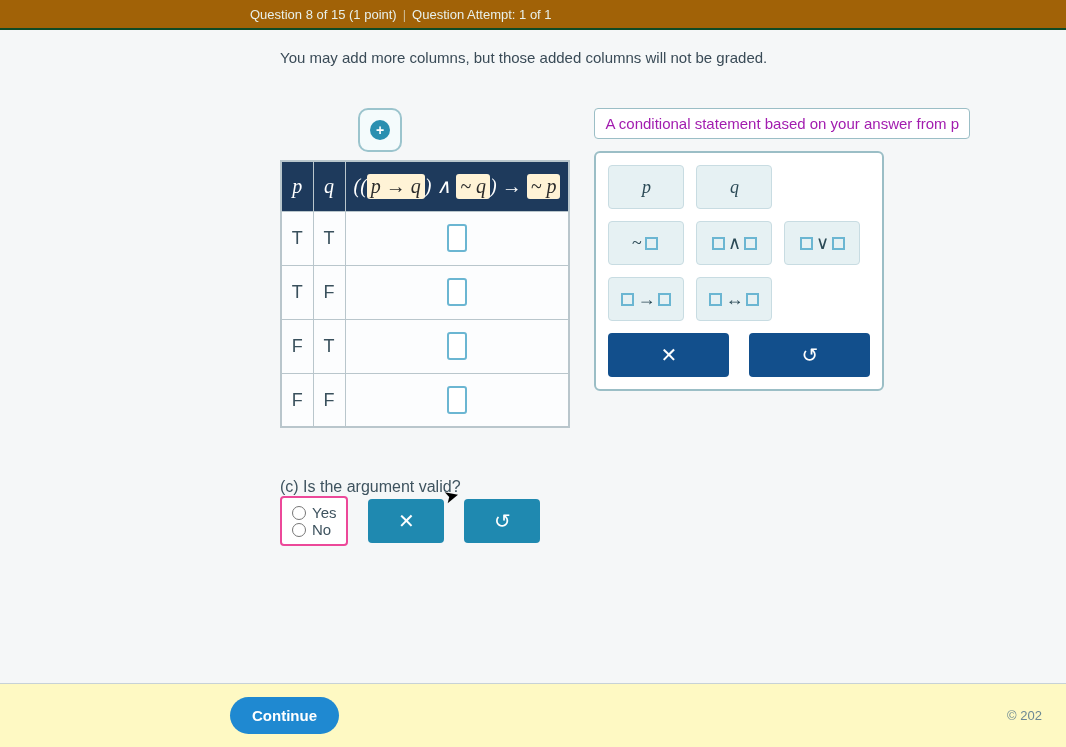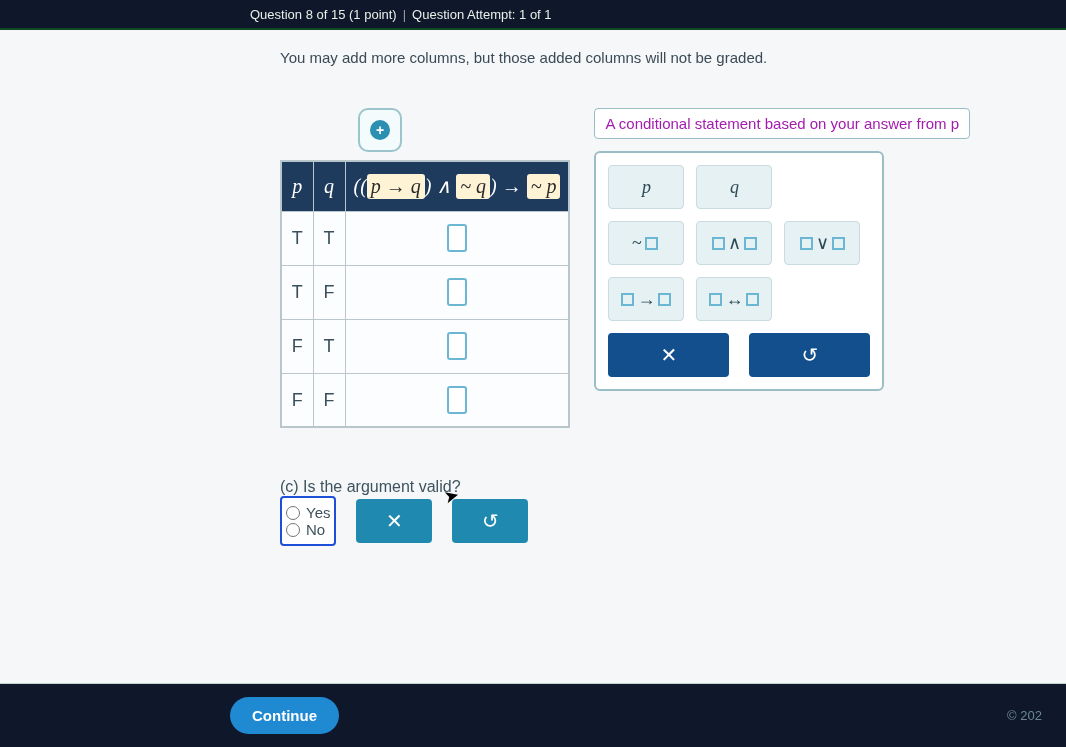--- a/index.html
+++ b/index.html
@@ -5,21 +5,21 @@
   * { box-sizing: border-box; margin: 0; padding: 0; }
   body {
     font-family: Arial, Helvetica, sans-serif;
     background: #f5f7f8;
     width: 1066px;
     height: 747px;
     overflow: hidden;
     position: relative;
   }
   .topbar {
-    background: #0f172a;
+    background: #a16207;
     color: #e8f0ea;
     height: 30px;
     padding: 4px 0 4px 250px;
     font-size: 13px;
     display: flex;
     align-items: center;
     border-bottom: 2px solid #0f4a26;
   }
   .topbar .sep { margin: 0 6px; opacity: .6; }
   .content {
@@ -161,23 +161,23 @@
     font-size: 16px;
     color: #3e535f;
   }
   .partc-label { margin-bottom: 0; }
   .partc-row {
     display: flex;
     align-items: center;
     gap: 20px;
   }
   .yn-box {
-    border: 2px solid #1d4ed8;
-    border-radius: 4px;
-    padding: 6px 4px;
+    border: 2px solid #ec4899;
+    border-radius: 4px;
+    padding: 6px 10px;
     background: #fff;
   }
   .yn-box label { display:flex; align-items:center; gap:6px; font-size:15px; color:#3e535f; }
   .yn-box input[type=radio]{ width:14px; height:14px; }
   .mini-btn {
     width: 76px; height: 44px;
     background: #1f89b0;
     color: #fff;
     border: none;
     border-radius: 4px;
@@ -187,21 +187,21 @@
   }
   
   .footer {
     position: absolute;
     left: 0; right: 0; bottom: 0;
     height: 64px;
     border-top: 1px solid #c7d2d7;
     display: flex;
     align-items: center;
     padding: 0 24px 0 230px;
-    background: #0f172a;
+    background: #fef9c3;
     justify-content: space-between;
   }
   .continue-btn {
     background: #1f89d1;
     color: #fff;
     border: none;
     border-radius: 20px;
     padding: 10px 22px;
     font-size: 15px;
     font-weight: bold;

